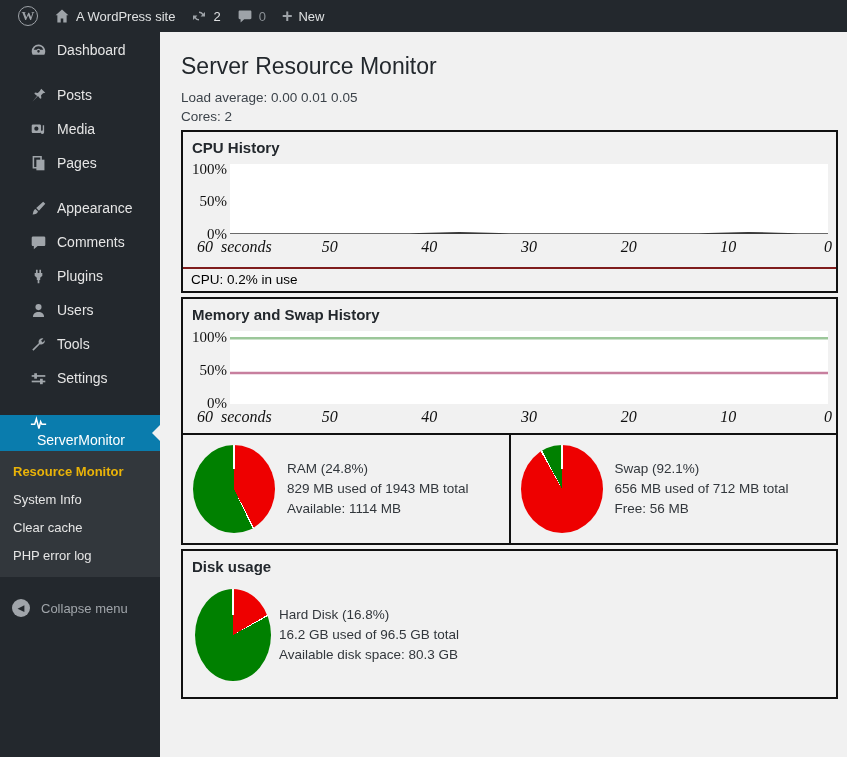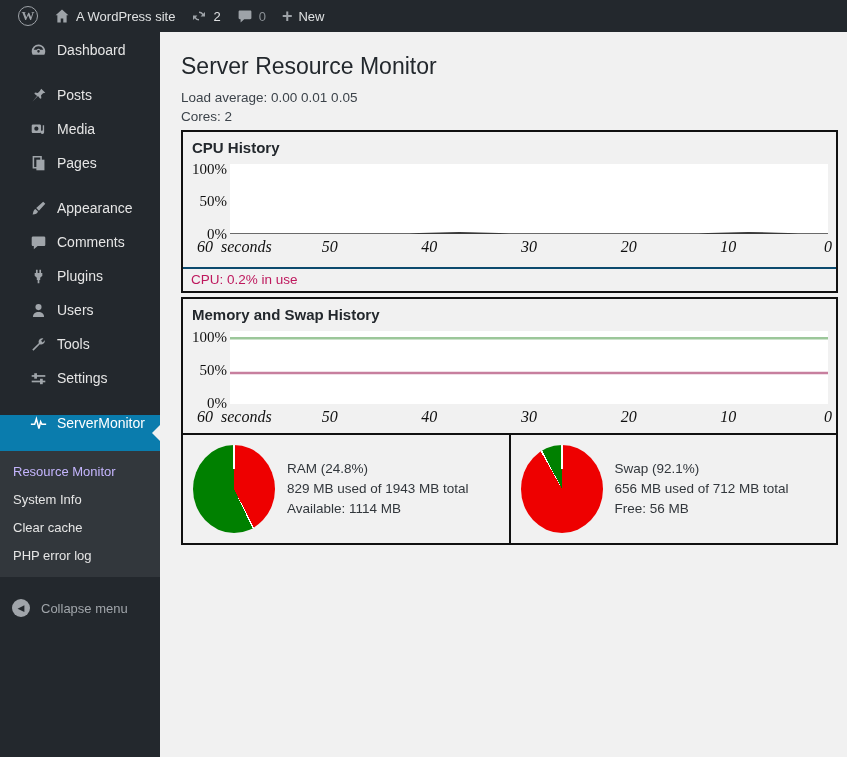--- a/index.html
+++ b/index.html
@@ -22,27 +22,27 @@
   #sidebar { width:160px; background:#23282d; flex:none; padding-top:10px; }
   #content { flex:1; padding:0 9px 0 21px; }
 
   
   .mi { display:flex; align-items:flex-start; height:34px; padding-left:28px; cursor:pointer;
         color:#e5e5e5; font-size:14px; position:relative; }
   .mi .mi-icon { width:20px; display:flex; justify-content:center; }
   .mi .mi-label { margin-left:9px; }
   .mi svg { width:17px; height:17px; fill:#a0a5aa; }
   .mi.group-start { margin-top:11px; }
-  .mi.current { background:#0a7cad; color:#fff; height:36px; }
+  .mi.current { background:#0a7cad; color:#fff; height:36px;flex-direction:column; }
   .mi.current svg { fill:#fff; stroke:#fff; }
   .current-arrow { position:absolute; right:0; top:50%; transform:translateY(-50%);
                    width:0; height:0; border:8px solid transparent; border-right-color:#f1f1f1; }
   .submenu { background:#32373c; padding:6px 0 8px; }
   .smi { height:28px; display:flex; align-items:center; padding-left:13px; font-size:13px; color:#e5e5e5; cursor:pointer; }
-  .smi.current-sub { color:#c4b5fd; font-weight:normal; }
+  .smi.current-sub { color:#eab308; font-weight:bold; }
   .collapse { margin-top:14px; display:flex; align-items:center; height:34px; padding-left:12px;
               color:#a0a5aa; font-size:13px; cursor:pointer; }
   .collapse .circ { width:18px; height:18px; border-radius:50%; background:#a0a5aa; color:#23282d;
                     font-size:9px; display:flex; align-items:center; justify-content:center; }
   .collapse .clabel { margin-left:11px; }
 
   
   h1 { font-size:23px; font-weight:400; color:#23282d; margin:21px 0 8px; }
   .meta { font-size:13.5px; line-height:19px; color:#3c434a; }
 
@@ -51,21 +51,21 @@
   .panel h2 { font-size:15px; font-weight:bold; color:#23282d; padding:7px 9px 6px; }
   .chart { display:grid; grid-template-columns:47px 1fr; margin:2px 8px 0 0; }
   .ylabels { position:relative; font-family:"Liberation Serif", serif; font-size:15px; color:#111; }
   .ylab { position:absolute; right:3px; transform:translateY(-50%); }
   .plot { background:#fff; position:relative; }
   .plot svg { display:block; width:100%; }
   .xaxis { grid-column:2; position:relative; height:25px; font-family:"Liberation Serif", serif;
            font-size:16px; color:#111; margin-top:4px;font-style:italic; }
   .xaxis .tick { position:absolute; transform:translateX(-50%); white-space:nowrap; }
   .xaxis .tick.first { transform:none; }
-  .panel-status { border-top:2px solid #0c4a6e; margin-top:4px; padding:3px 8px 4px; font-size:13.5px; color:#be185d; }
+  .panel-status { border-top:2px solid #7f1d1d; margin-top:4px; padding:3px 8px 4px; font-size:13.5px; color:#000000; }
 
   
   .pie-row { display:flex; margin-top:-2px; }
   .pie-box { flex:1; border:2px solid #111; background:#f1f1f1; height:112px;
              display:flex; align-items:center; }
   .pie-box + .pie-box { margin-left:-2px; }
   .pie { border-radius:50%; flex:none; }
   .pie.small { width:82px; height:88px; margin-left:10px; }
   .pie-text { margin-left:12px; font-size:13.5px; line-height:20px; color:#32373c; }
 
@@ -297,14 +297,25 @@
       <div class="pie-box">
         <div class="pie small" style="background: conic-gradient(rgb(255, 255, 255) 0deg, rgb(255, 255, 255) 0.4%, rgb(238, 0, 0) 0.4%, rgb(238, 0, 0) 91.8%, rgb(255, 255, 255) 91.8%, rgb(255, 255, 255) 92.4%, rgb(0, 128, 0) 92.4%, rgb(0, 128, 0) 99.6%, rgb(255, 255, 255) 99.6%, rgb(255, 255, 255) 100%);"></div>
         <div class="pie-text">
           <div>Swap (92.1%)</div>
           <div>656 MB used of 712 MB total</div>
           <div>Free: 56 MB</div>
         </div>
       </div>
     </div>
 
+    <section class="panel">
+      <h2>Disk usage</h2>
+      <div class="disk-content">
+        <div class="pie disk" style="background: conic-gradient(rgb(255, 255, 255) 0deg, rgb(255, 255, 255) 0.4%, rgb(238, 0, 0) 0.4%, rgb(238, 0, 0) 16.5%, rgb(255, 255, 255) 16.5%, rgb(255, 255, 255) 17.1%, rgb(0, 128, 0) 17.1%, rgb(0, 128, 0) 99.6%, rgb(255, 255, 255) 99.6%, rgb(255, 255, 255) 100%);"></div>
+        <div class="pie-text">
+          <div>Hard Disk (16.8%)</div>
+          <div>16.2 GB used of 96.5 GB total</div>
+          <div>Available disk space: 80.3 GB</div>
+        </div>
+      </div>
+    </section>
   </main>
 </div>
 
 </body></html>

